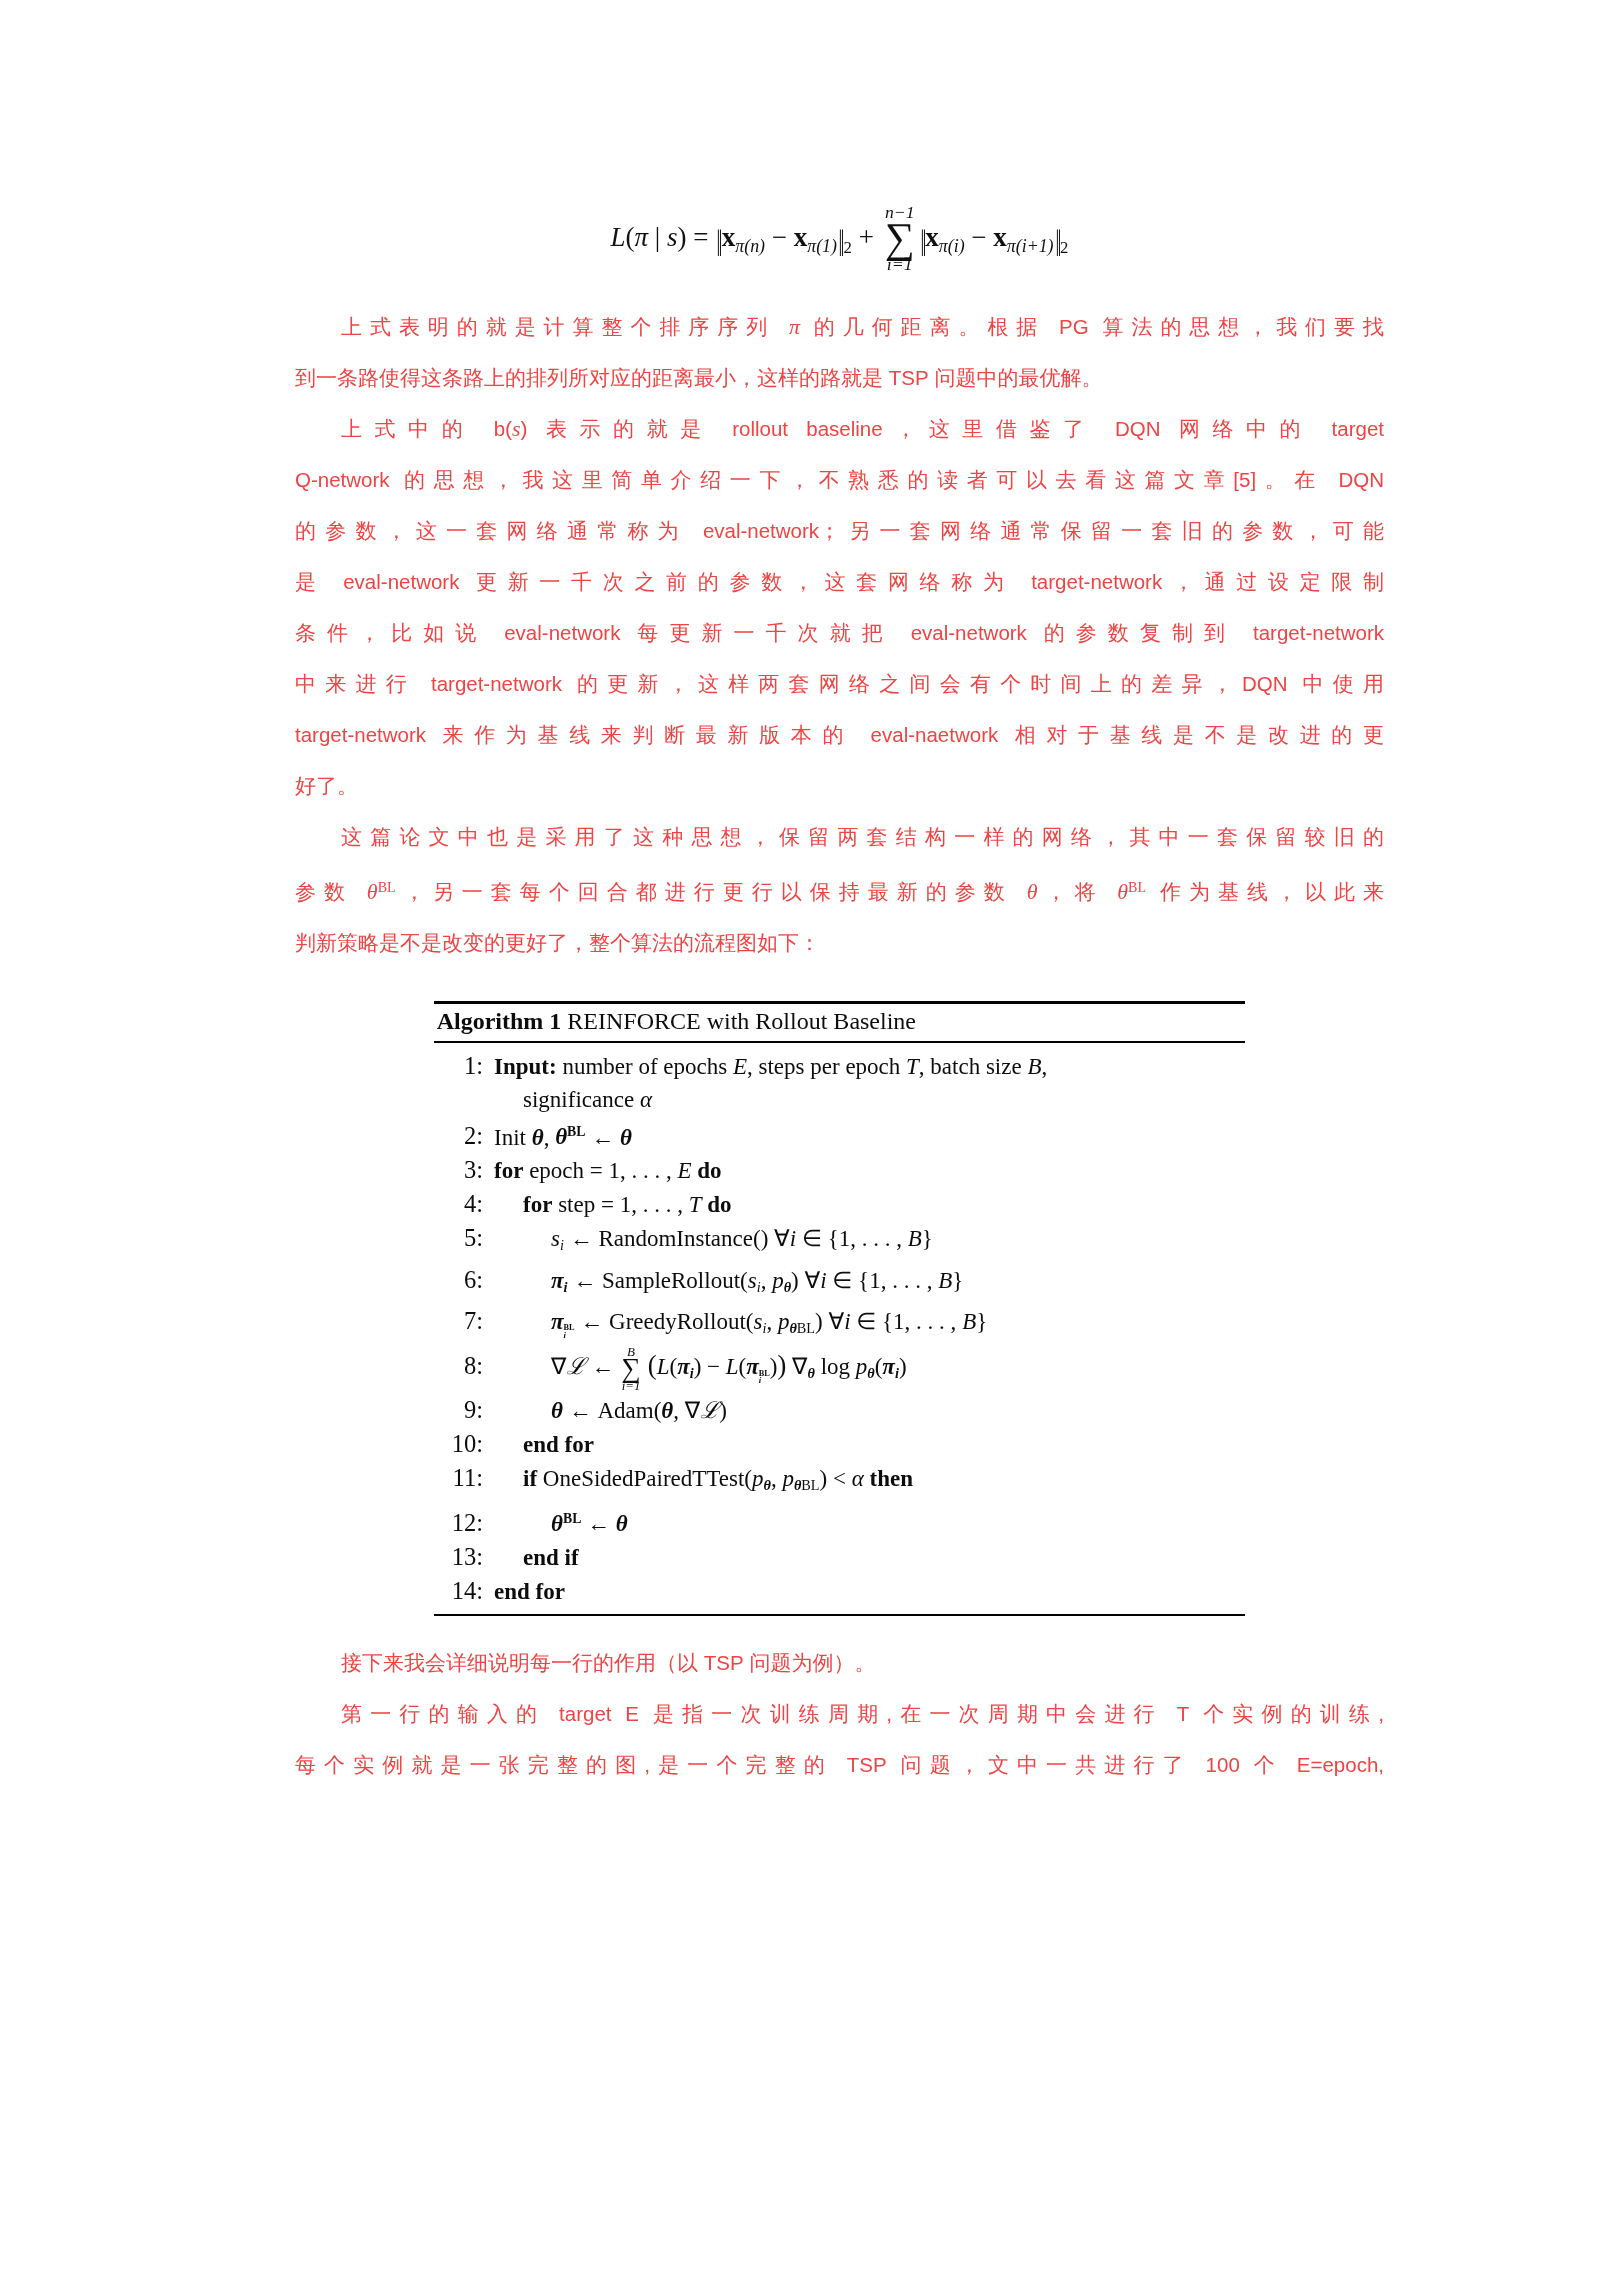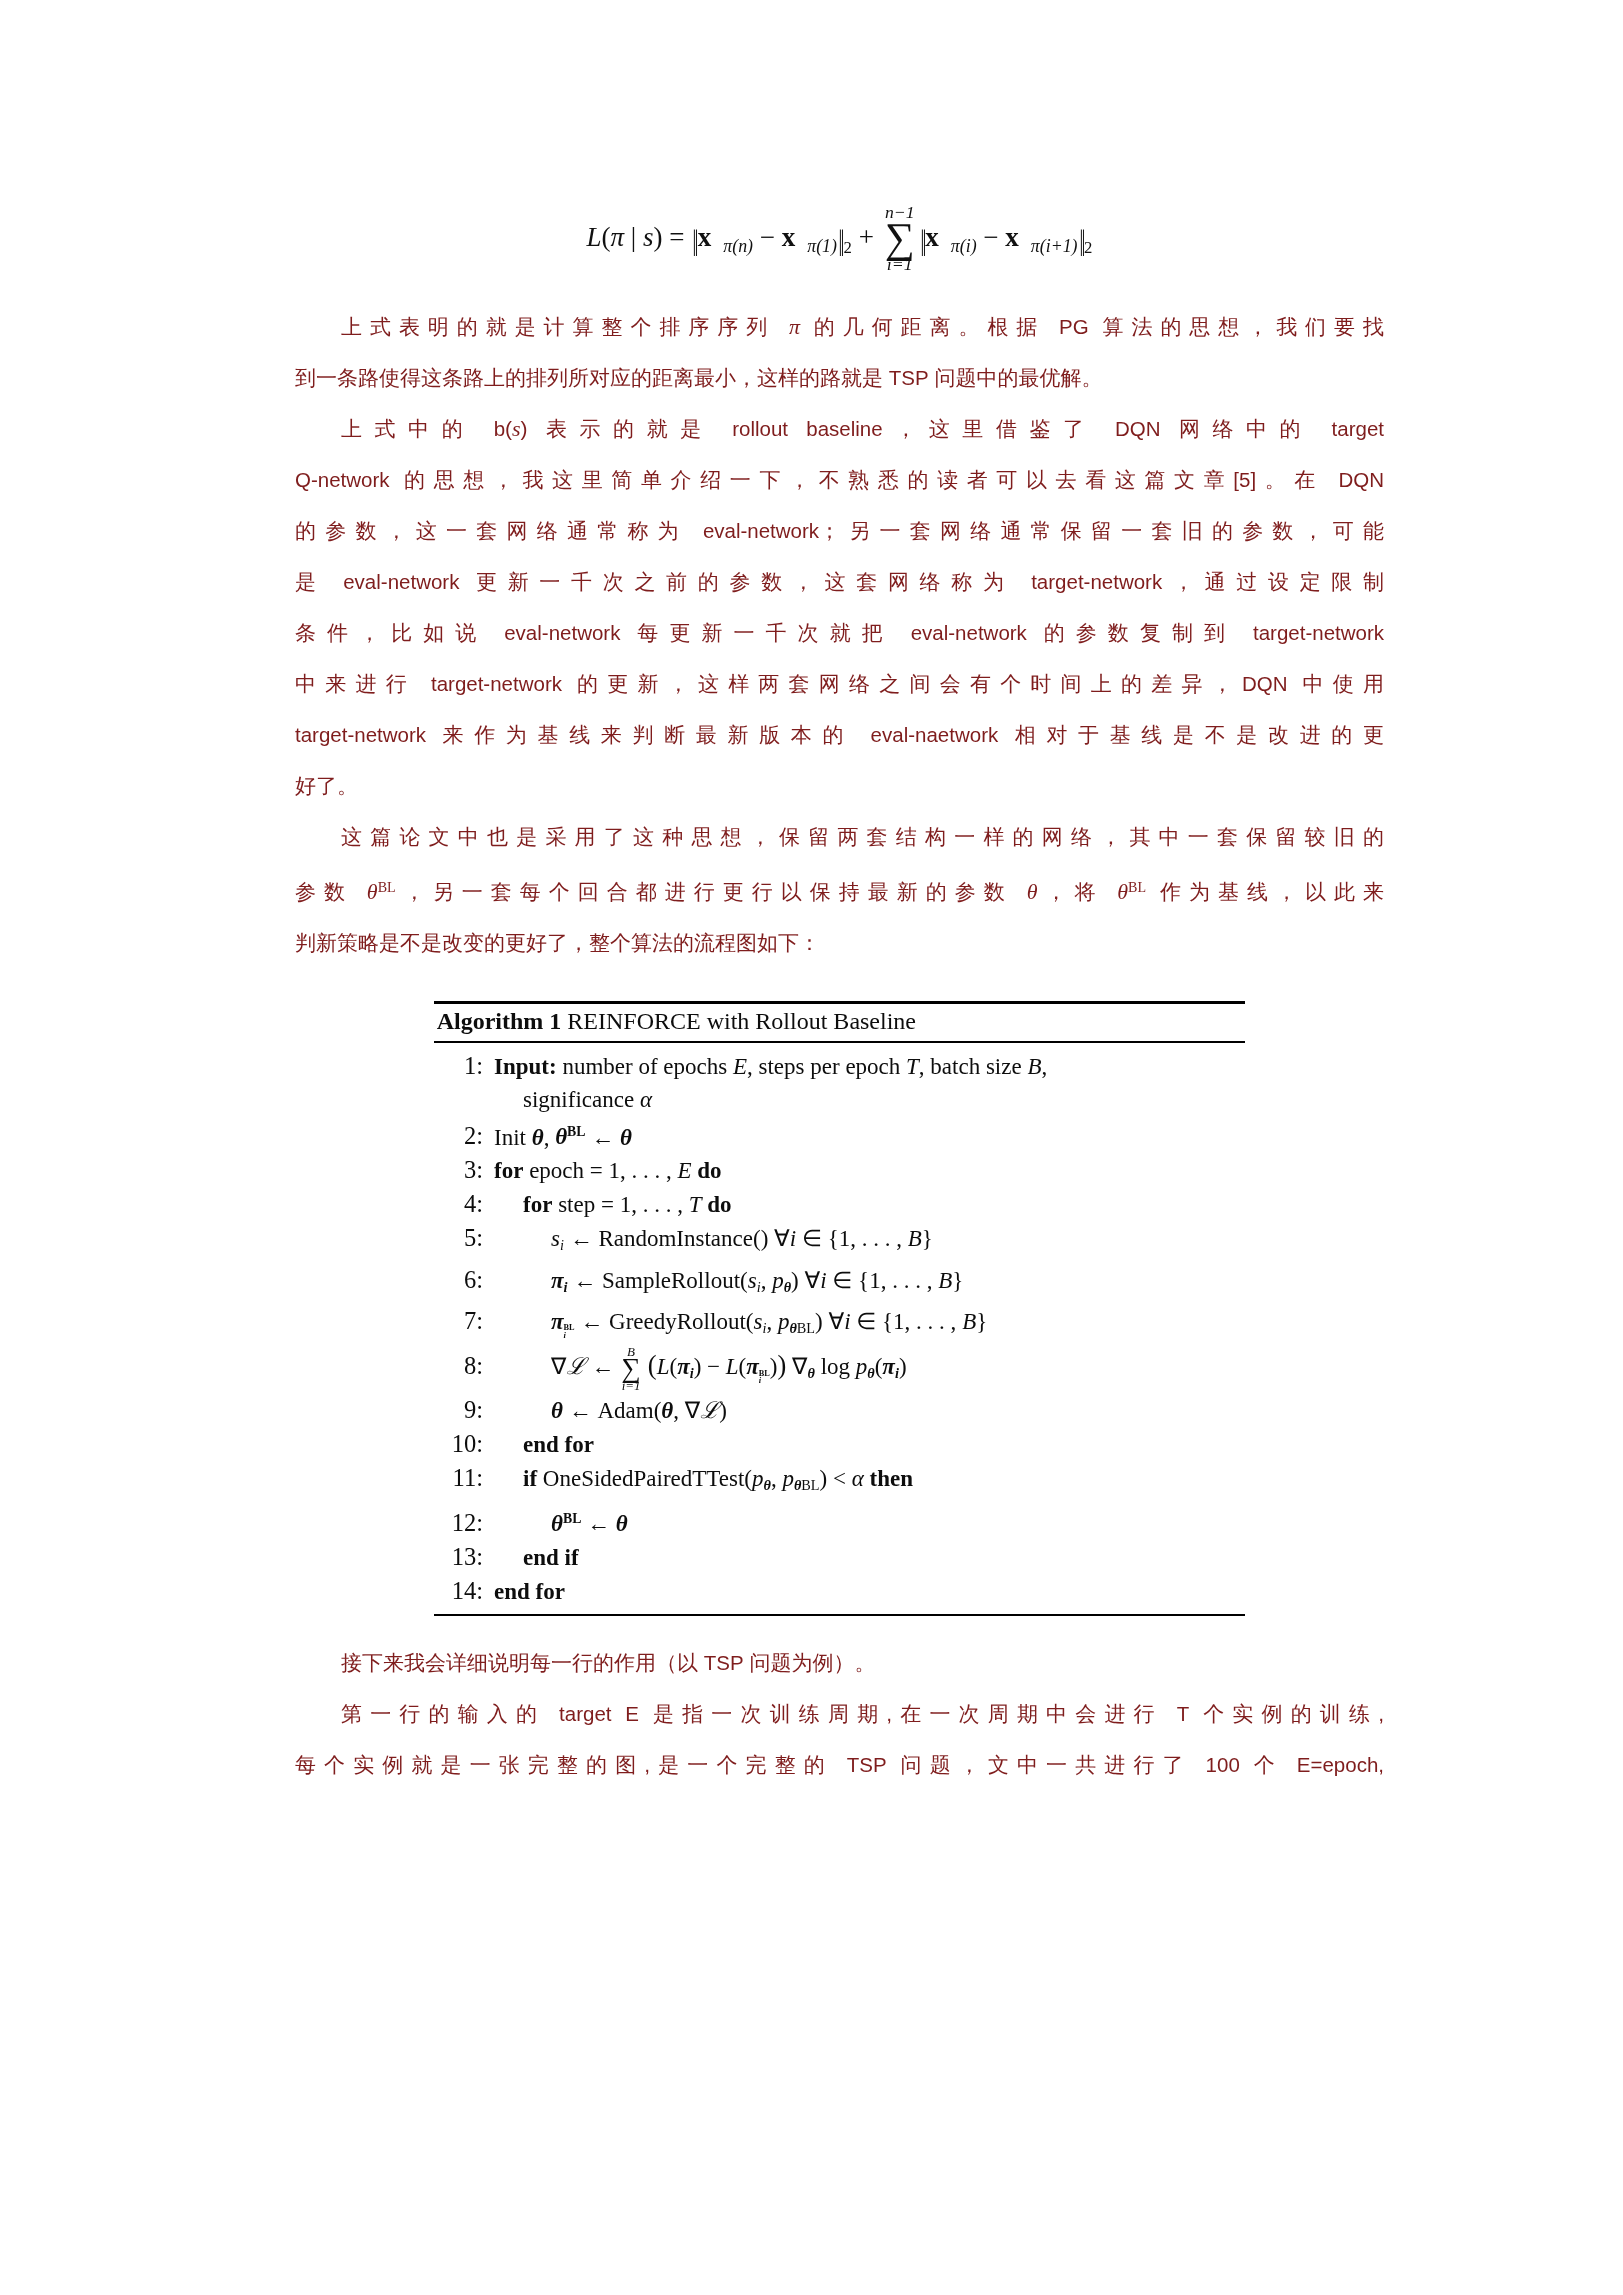--- a/index.html
+++ b/index.html
@@ -53,27 +53,27 @@
   .nb {
     display: inline-block;
     font-size: 38px;
     line-height: 0.6;
     vertical-align: -9.5px;
     font-style: normal;
     transform: scaleX(0.55);
     letter-spacing: -4.1px;
   }
   sub.s2 { font-size: 0.62em; font-style: normal; }
-  .sb { font-size: 0.66em; vertical-align: -0.32em; font-style: italic; margin-left: 12px; }
+  .sb { font-size: 0.66em; vertical-align: -0.32em; font-style: italic; }
 
   
   .para {
     font-size: 21px;
     line-height: 51px;
-    color: #7f1d1d;
+    color: #ef4444;
     text-align: justify;
     margin: 0;
   }
   .para .ln { display: block; white-space: nowrap; }
   .para .ln.ind { text-indent: 46px; }
   .para .ln.j {
     white-space: normal;
     text-align: justify;
     text-align-last: justify;
   }

